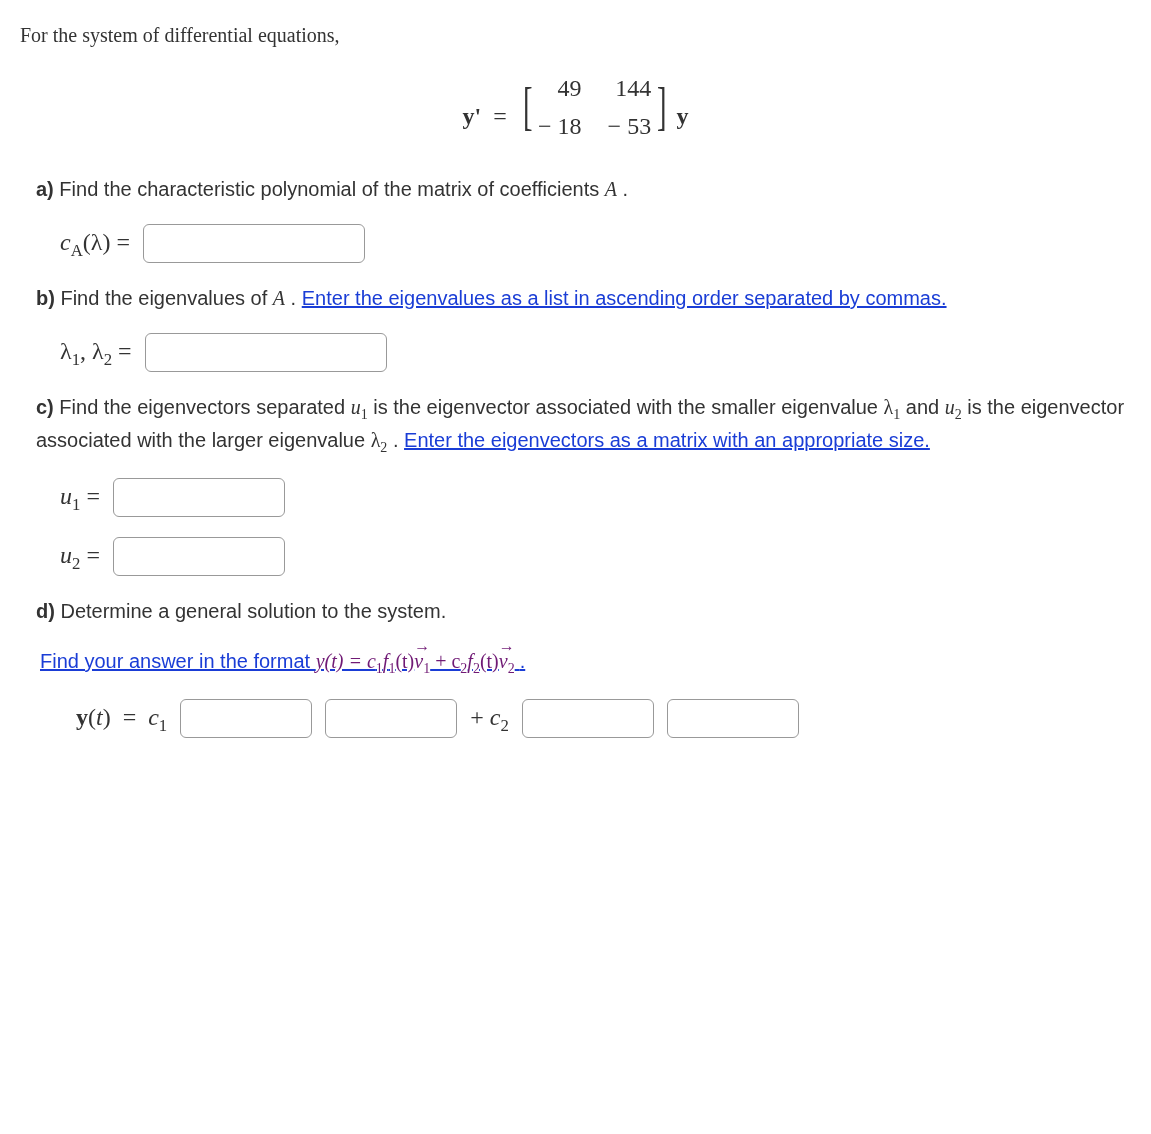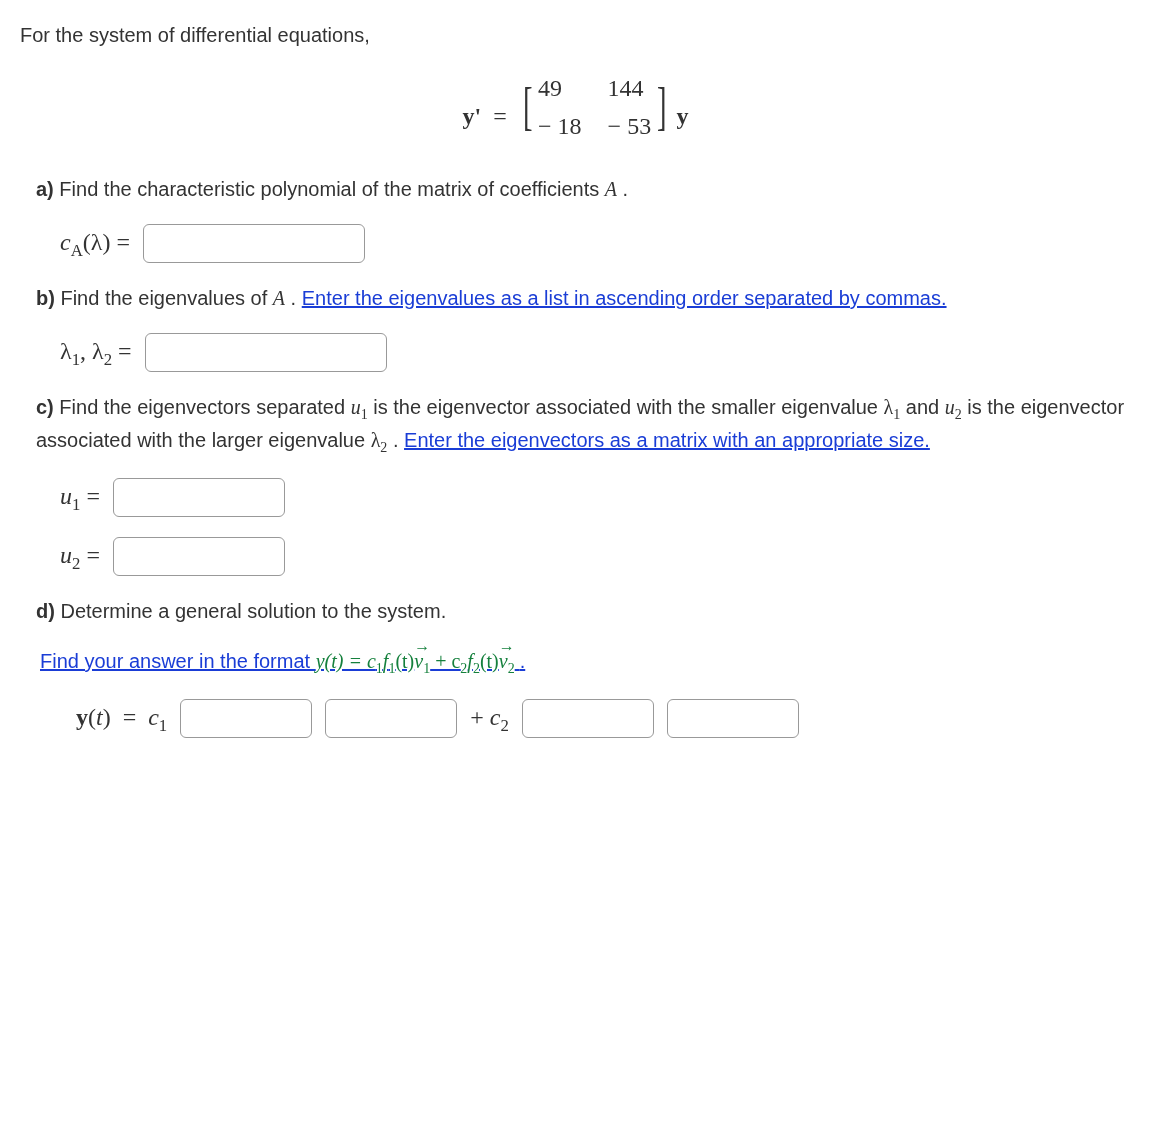--- a/index.html
+++ b/index.html
@@ -6,20 +6,21 @@
       font-family: 'Segoe UI', Arial, sans-serif;
       font-size: 20px;
       color: #333;
       margin: 0;
       padding: 20px;
       max-width: 1151px;
       line-height: 1.5;
     }
     .intro {
       margin-bottom: 15px;
+      font-family: Liberation Serif, serif;
     }
     .equation-display {
       text-align: center;
       font-family: 'Times New Roman', serif;
       font-size: 24px;
       margin: 20px 0 30px 0;
     }
     .matrix-wrap {
       display: inline-flex;
       align-items: center;
@@ -28,21 +29,21 @@
       font-size: 52px;
       font-weight: 100;
       line-height: 0.85;
       transform: scaleX(0.55);
     }
     .matrix {
       display: inline-grid;
       grid-template-columns: auto auto;
       column-gap: 26px;
       row-gap: 2px;
-      text-align: left;
+      text-align: right;
       padding: 0 2px;
     }
     .part-label {
       font-weight: bold;
     }
     .part {
       margin: 20px 0 10px 16px;
     }
     .blue-text {
       color: #1a3dd6;
@@ -171,21 +172,21 @@
   <input type="text" class="input-small" style="">
 </div>
 
 <div class="part">
   <span class="part-label">d)</span>
   <span> Determine a general solution to the system.</span>
 </div>
 
 <div class="part indent-small blue-text">
   <span>Find your answer in the format </span>
-  <span class="serif italic" style="color:#15803d">
+  <span class="serif italic" style="color:#701a75">
     <span>y(t) = c</span><span class="sub">1</span><span>f</span><span class="sub">1</span><span style="font-style:normal">(t)</span><span class="vec-arrow"><span>v</span><span class="sub">1</span></span><span style="font-style:normal"> + c</span><span class="sub">2</span><span>f</span><span class="sub">2</span><span style="font-style:normal">(t)</span><span class="vec-arrow"><span>v</span><span class="sub">2</span></span>
   </span>
   <span> .</span>
 </div>
 
 <div class="answer-row ml-40">
   <span class="math-label" style="font-style:normal">
     <span class="bold-y">y</span>(<span class="italic">t</span>) &nbsp;=&nbsp;
     <span class="italic">c</span><span class="sub">1</span>
   </span>

